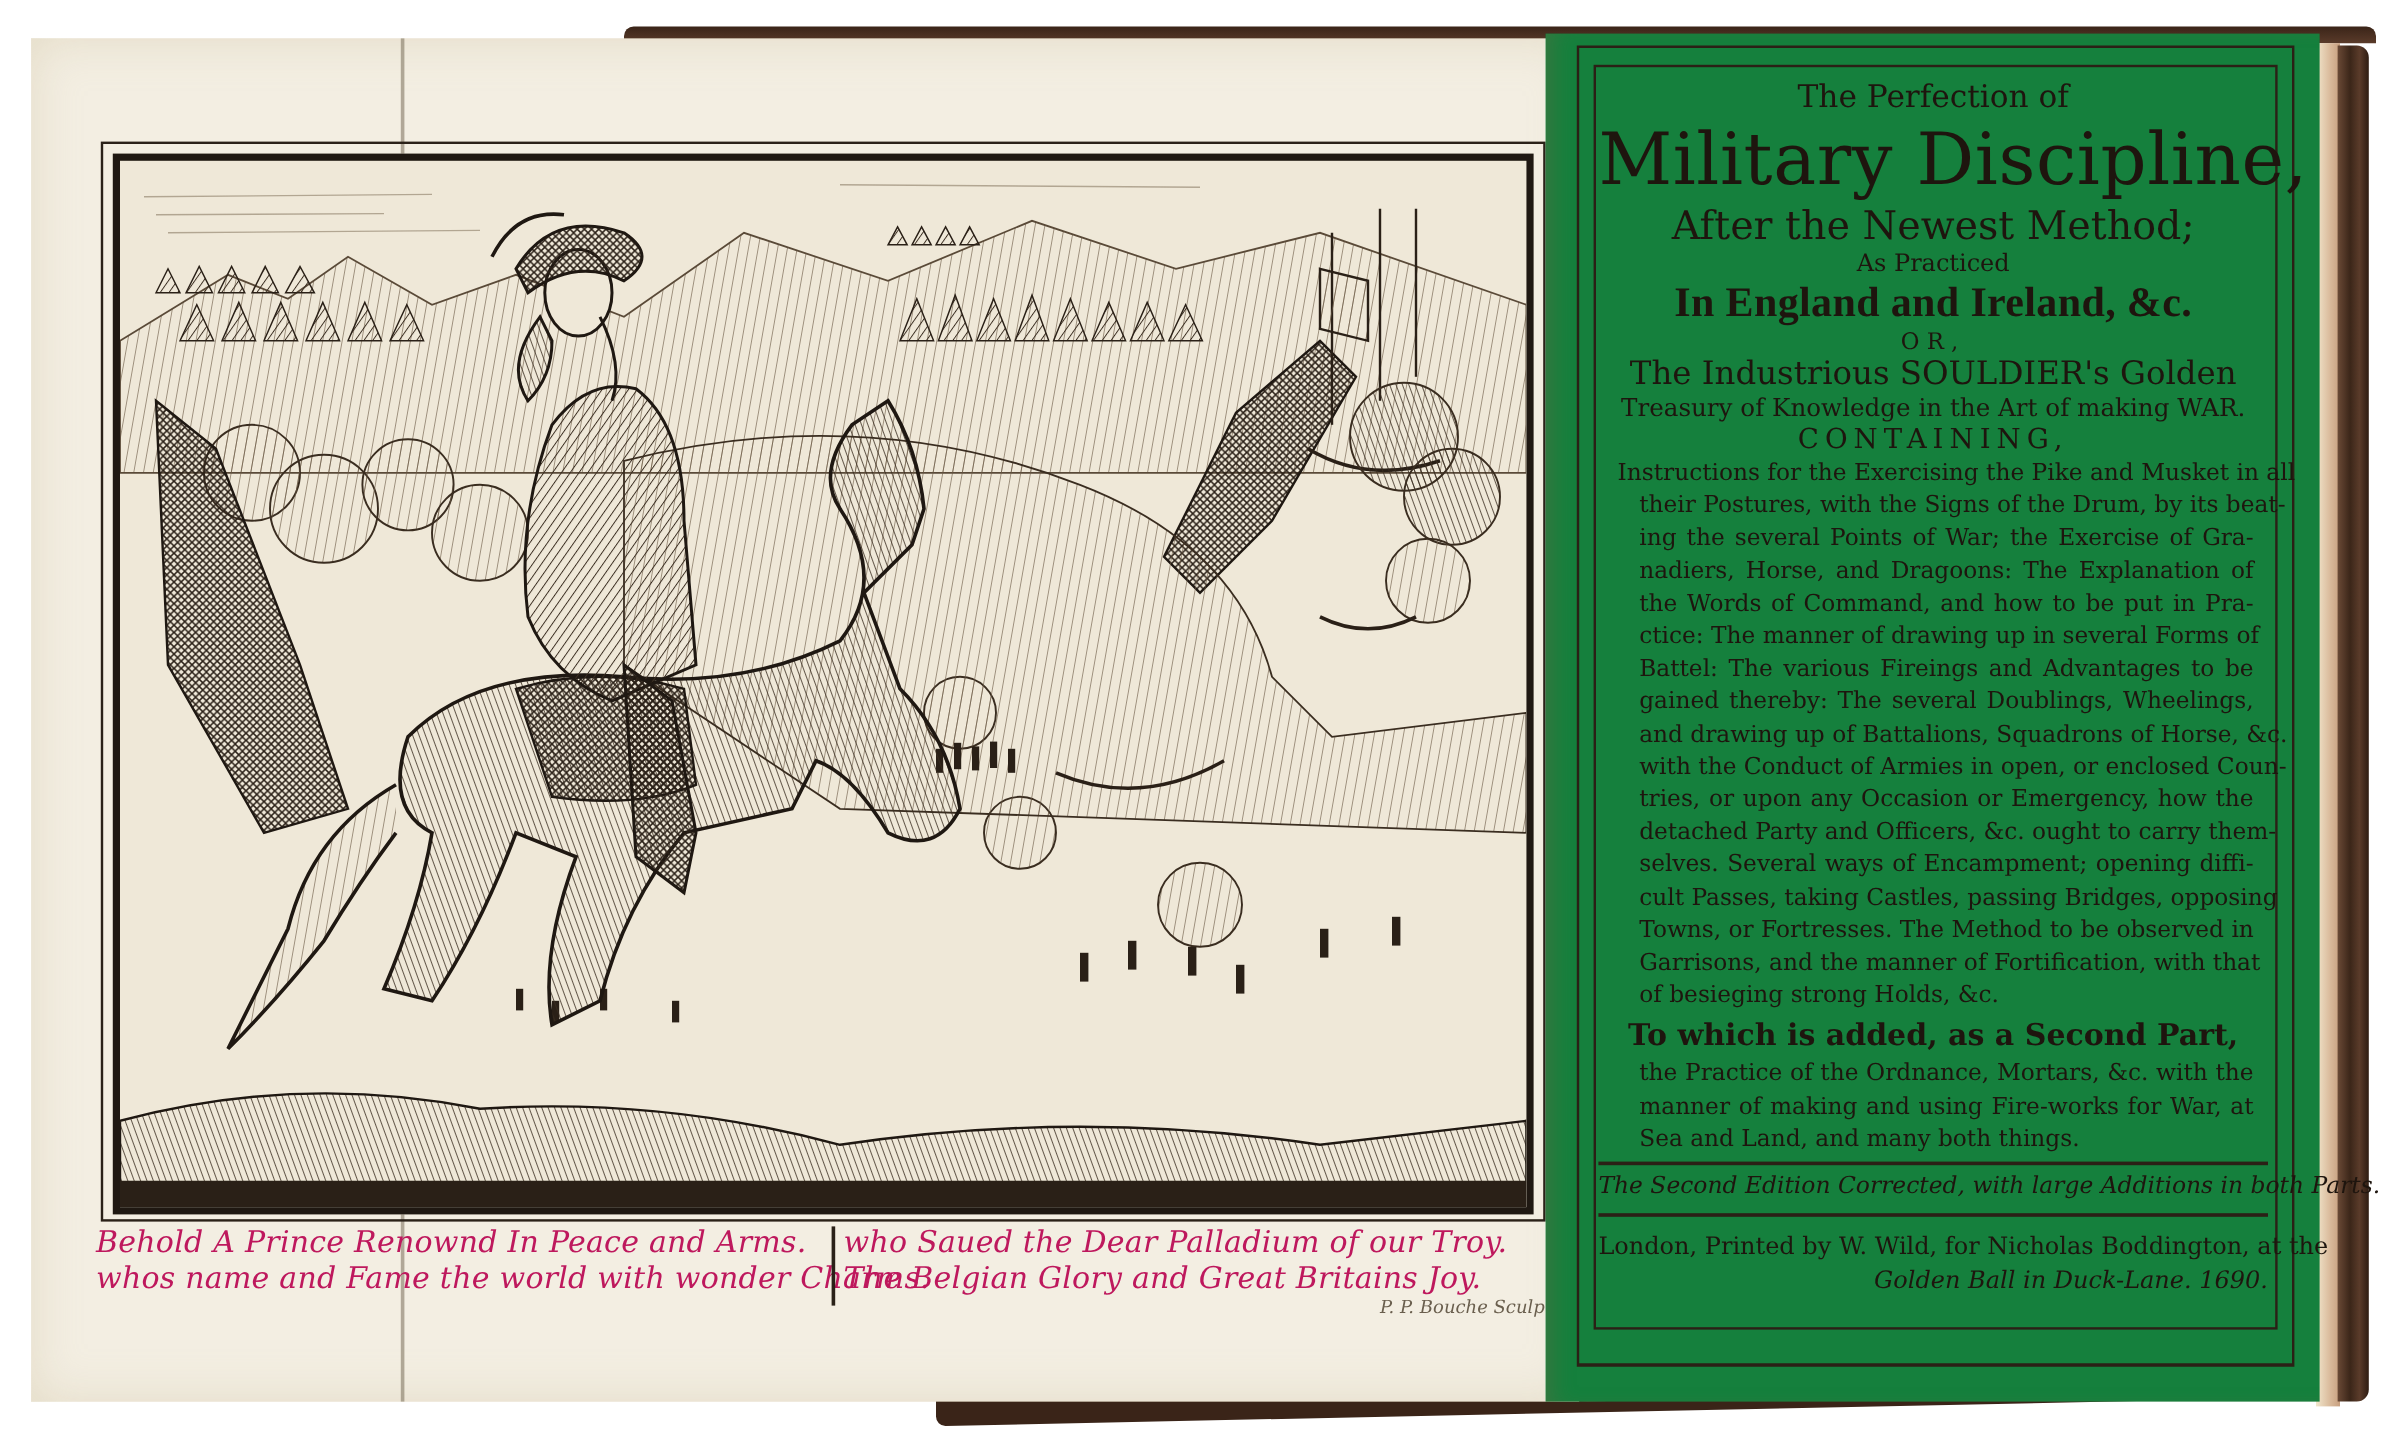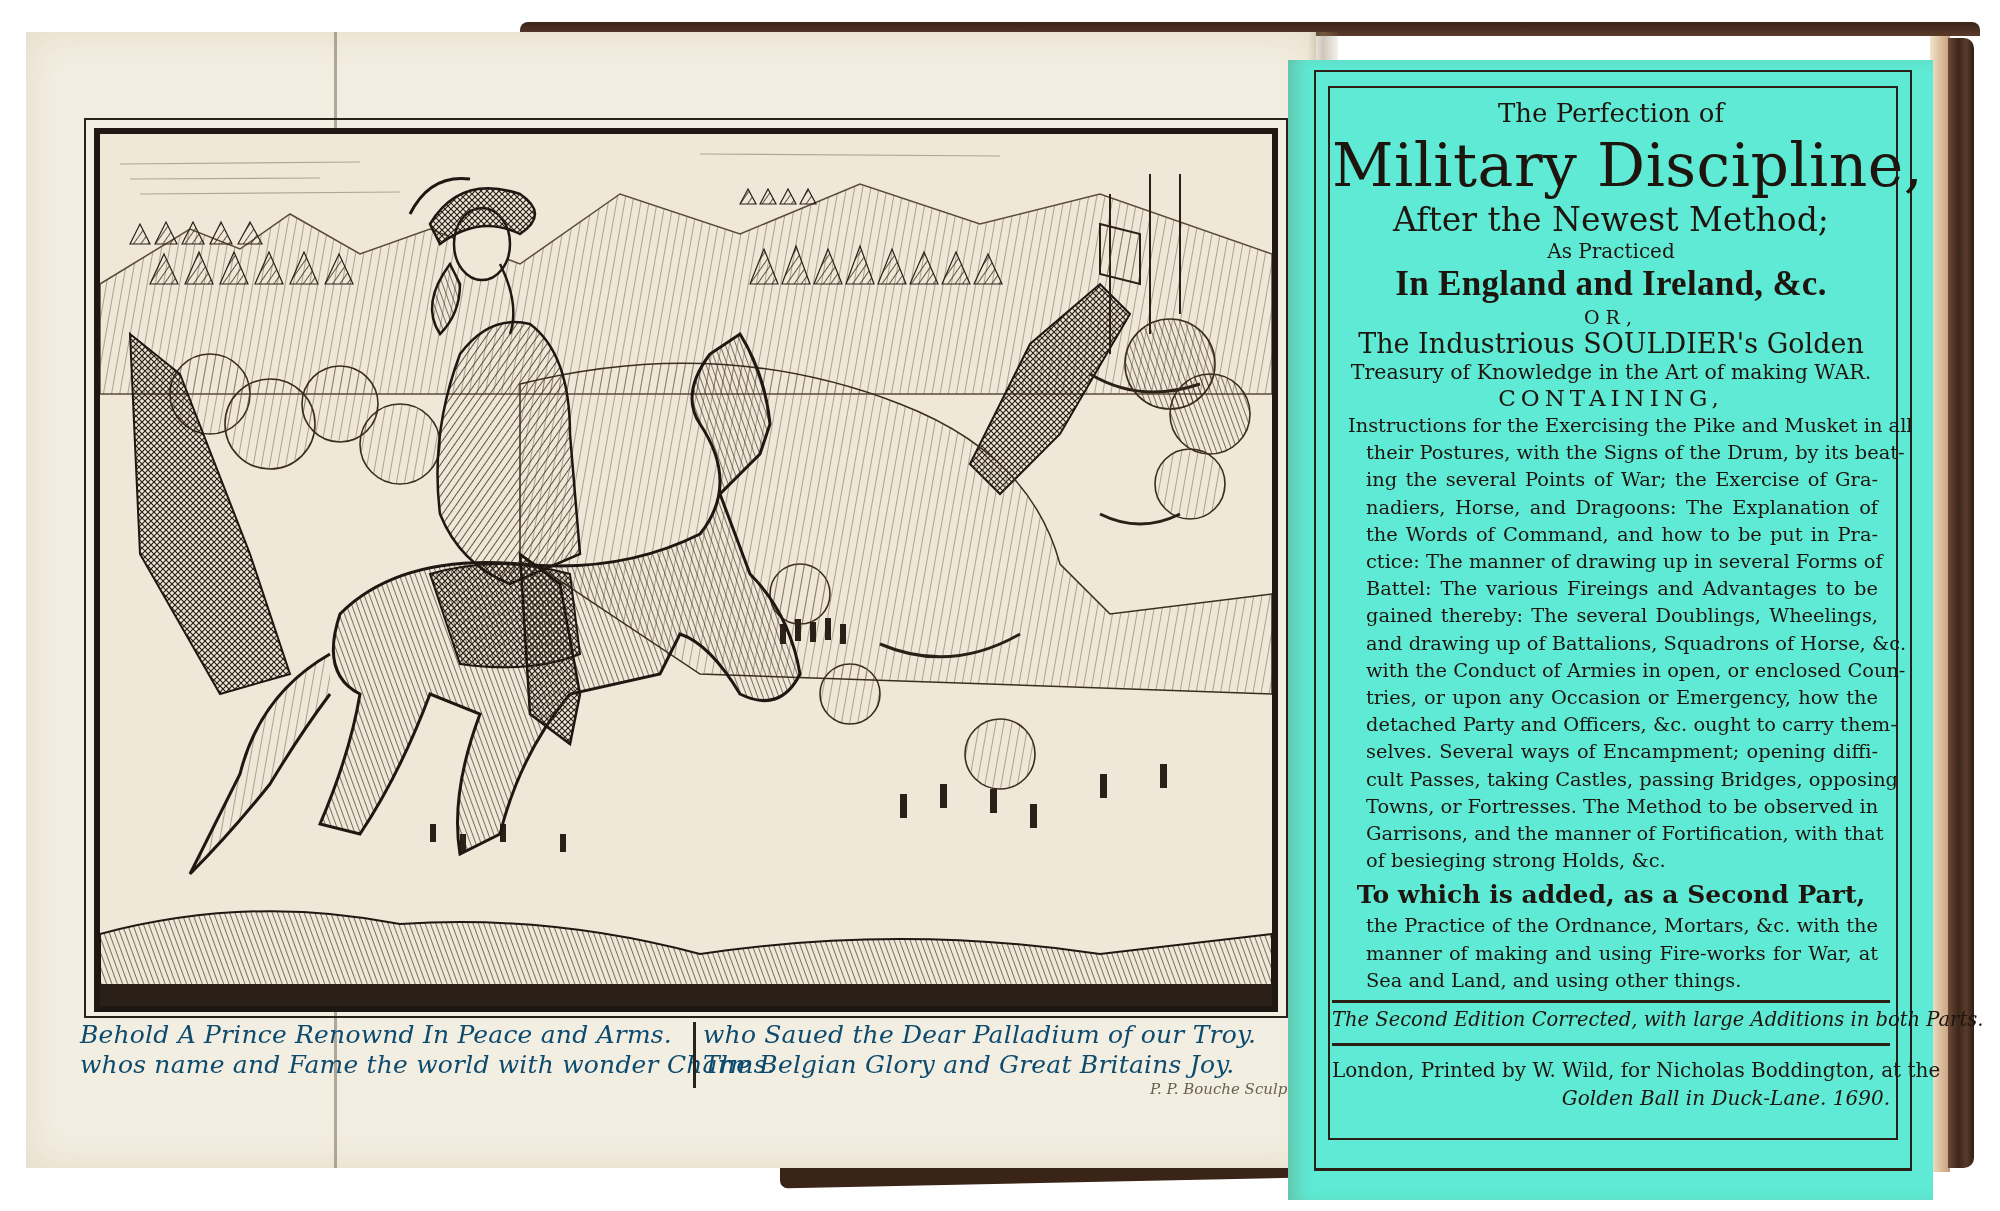--- a/index.html
+++ b/index.html
@@ -39,33 +39,32 @@
     border:2px solid #2a2118;
   }
   .plate-frame-inner {
     position:absolute; left:94px; top:128px; width:1172px; height:872px;
     border:6px solid #1f1812; background:#efe8d8; overflow:hidden;
   }
   .engraving { position:absolute; left:0; top:0; width:1172px; height:872px; }
 
   .caption {
     position:absolute; font-family:"DejaVu Serif", serif; font-style:italic;
-    color:#0c4a6e; font-size:25px; line-height:30px; letter-spacing:0.2px;
+    color:#be185d; font-size:25px; line-height:30px; letter-spacing:0.2px;
   }
   .caption-left { left:80px; top:1020px; width:605px; text-align:left; }
   .caption-right { left:703px; top:1020px; width:600px; text-align:left; }
   .caption-divider { position:absolute; left:693px; top:1022px; width:3px; height:66px; background:#2a2118; }
   .engraver { position:absolute; left:1150px; top:1080px; font-size:15px; font-style:italic; color:#6a5f4e; font-family:"DejaVu Serif", serif; }
 
   
   .title-page {
     position:absolute; left:1288px; top:28px; width:645px; height:1140px;
-    background:#5eead4;
+    background:#15803d;
     box-shadow: inset 14px 0 18px -8px rgba(120,100,70,0.35);
-    margin-top: 32px;
   }
   .tp-outer-rule {
     position:absolute; left:26px; top:10px; width:594px; height:1096px;
     border-left:2px solid #2b2016; border-right:2px solid #2b2016;
     border-top:2px solid #2b2016; border-bottom:3px solid #2b2016;
   }
   .tp-inner-rule {
     position:absolute; left:40px; top:26px; width:566px; height:1050px;
     border:2px solid #2b2016;
   }
@@ -275,21 +274,21 @@
       <span class="ln indent">Towns, or Fortresses. The Method to be observed in</span>
       <span class="ln indent">Garrisons, and the manner of Fortification, with that</span>
       <span class="ln indent last">of besieging strong Holds, &amp;c.</span>
     </div>
 
     <span class="tp-line t-added">To which is added, as a Second Part,</span>
 
     <div class="body-para">
       <span class="ln indent">the Practice of the Ordnance, Mortars, &amp;c. with the</span>
       <span class="ln indent">manner of making and using Fire-works for War, at</span>
-      <span class="ln indent last">Sea and Land, and using other things.</span>
+      <span class="ln indent last">Sea and Land, and many both things.</span>
     </div>
 
     <div class="rule"></div>
     <span class="tp-line t-edition">The Second Edition Corrected, with large Additions in both Parts.</span>
     <div class="rule"></div>
     <div style="height:10px"></div>
     <span class="tp-line t-imprint">London, Printed by W. Wild, for Nicholas Boddington, at the</span>
     <span class="tp-line t-imprint it">Golden Ball in Duck-Lane.   1690.</span>
   </div>
 </div>

